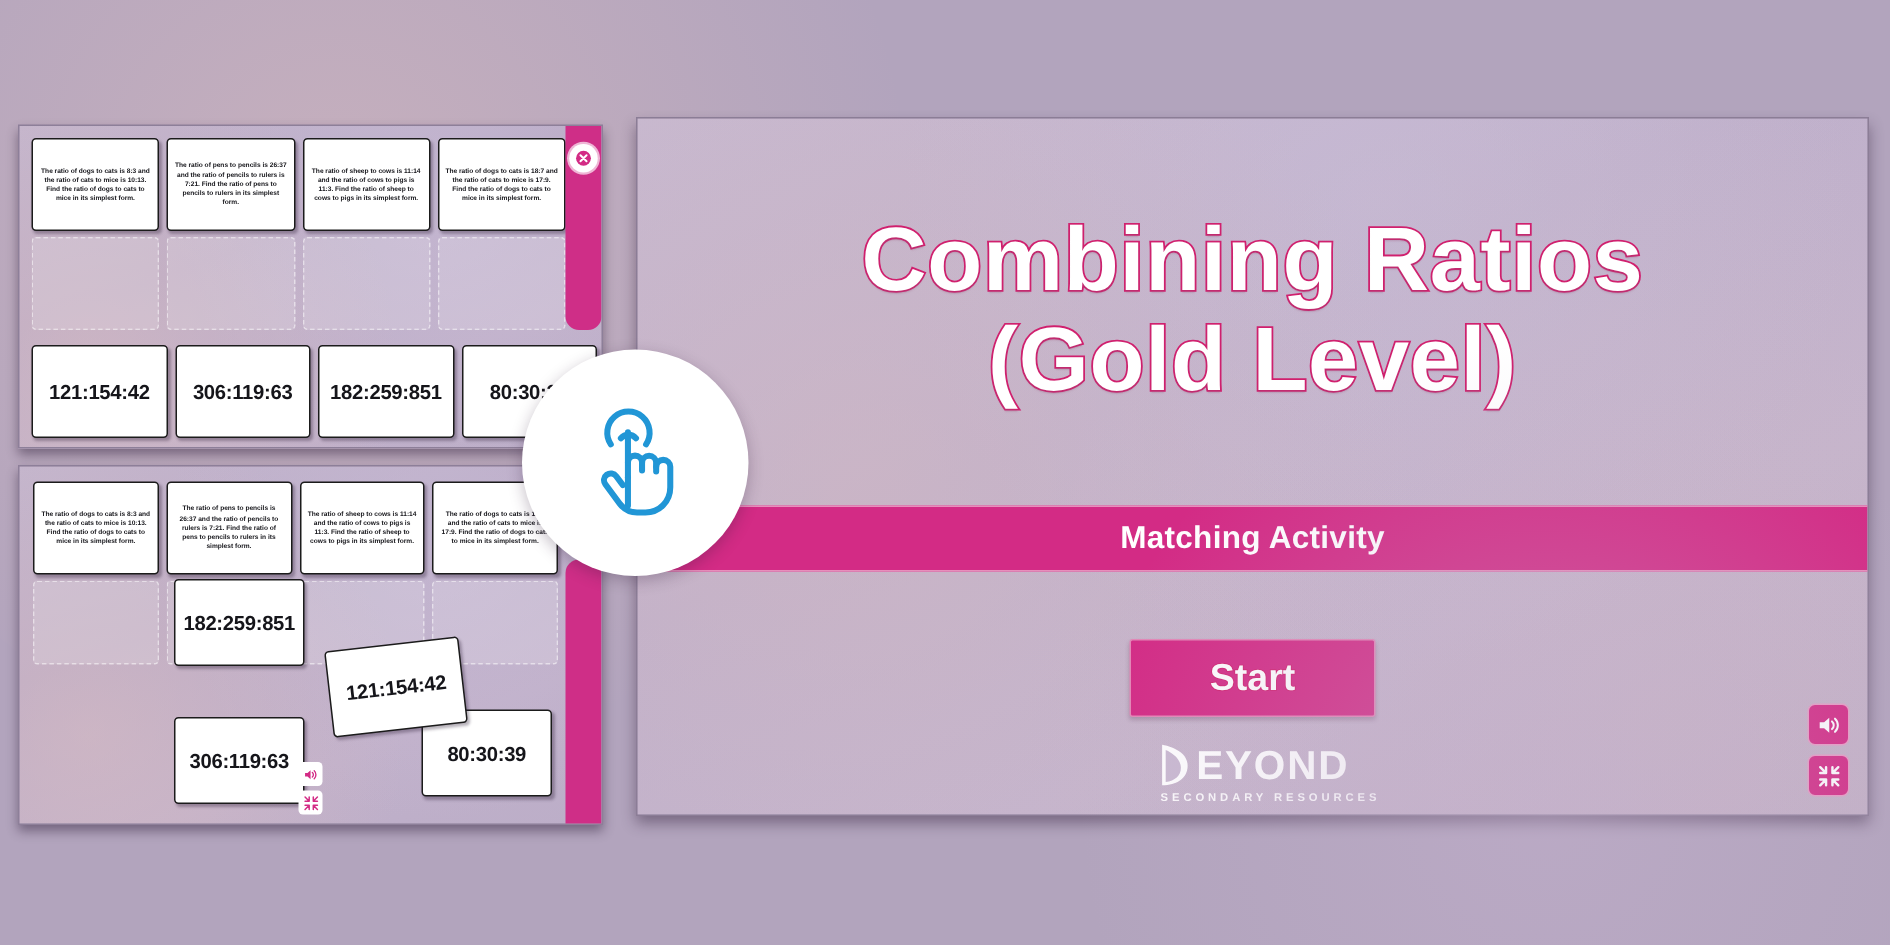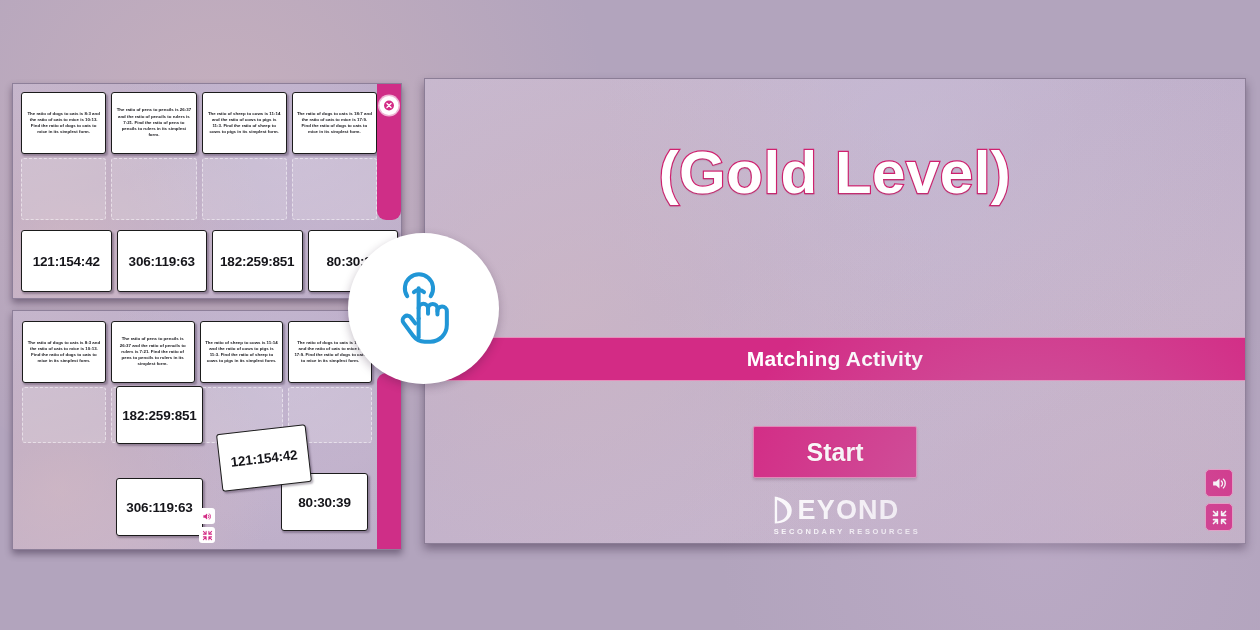--- a/index.html
+++ b/index.html
@@ -356,20 +356,21 @@
 
     <div class="a-tile free" style="left:103px; top:167px; width:87px; height:58px;">306:119:63</div>
 
     <div class="a-tile free" style="left:268px; top:162px; width:87px; height:58px;">80:30:39</div>
   </div>
 
   <div id="stage">
     <div class="stage-sheen"></div>
 
     <div id="title-block">
+      <div class="title-line">Combining Ratios</div>
       <div class="title-line">(Gold Level)</div>
     </div>
 
     <div id="subtitle-bar">
       <span class="subtitle">Matching Activity</span>
     </div>
 
     <div id="start-btn">
       <span class="start-label">Start</span>
     </div>

